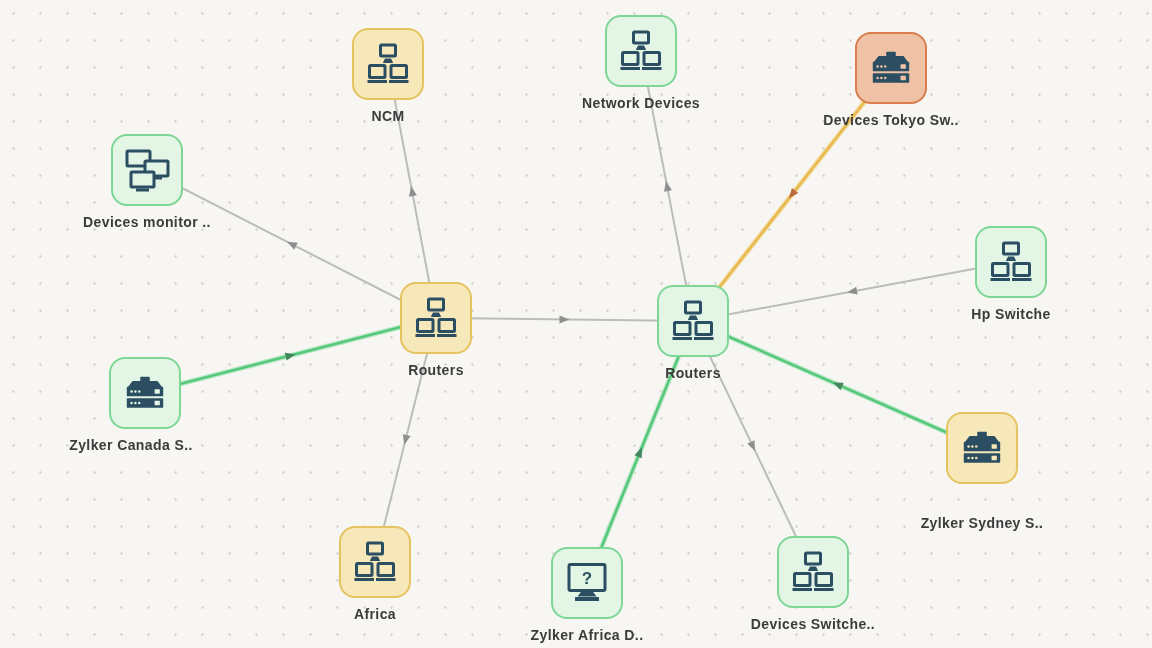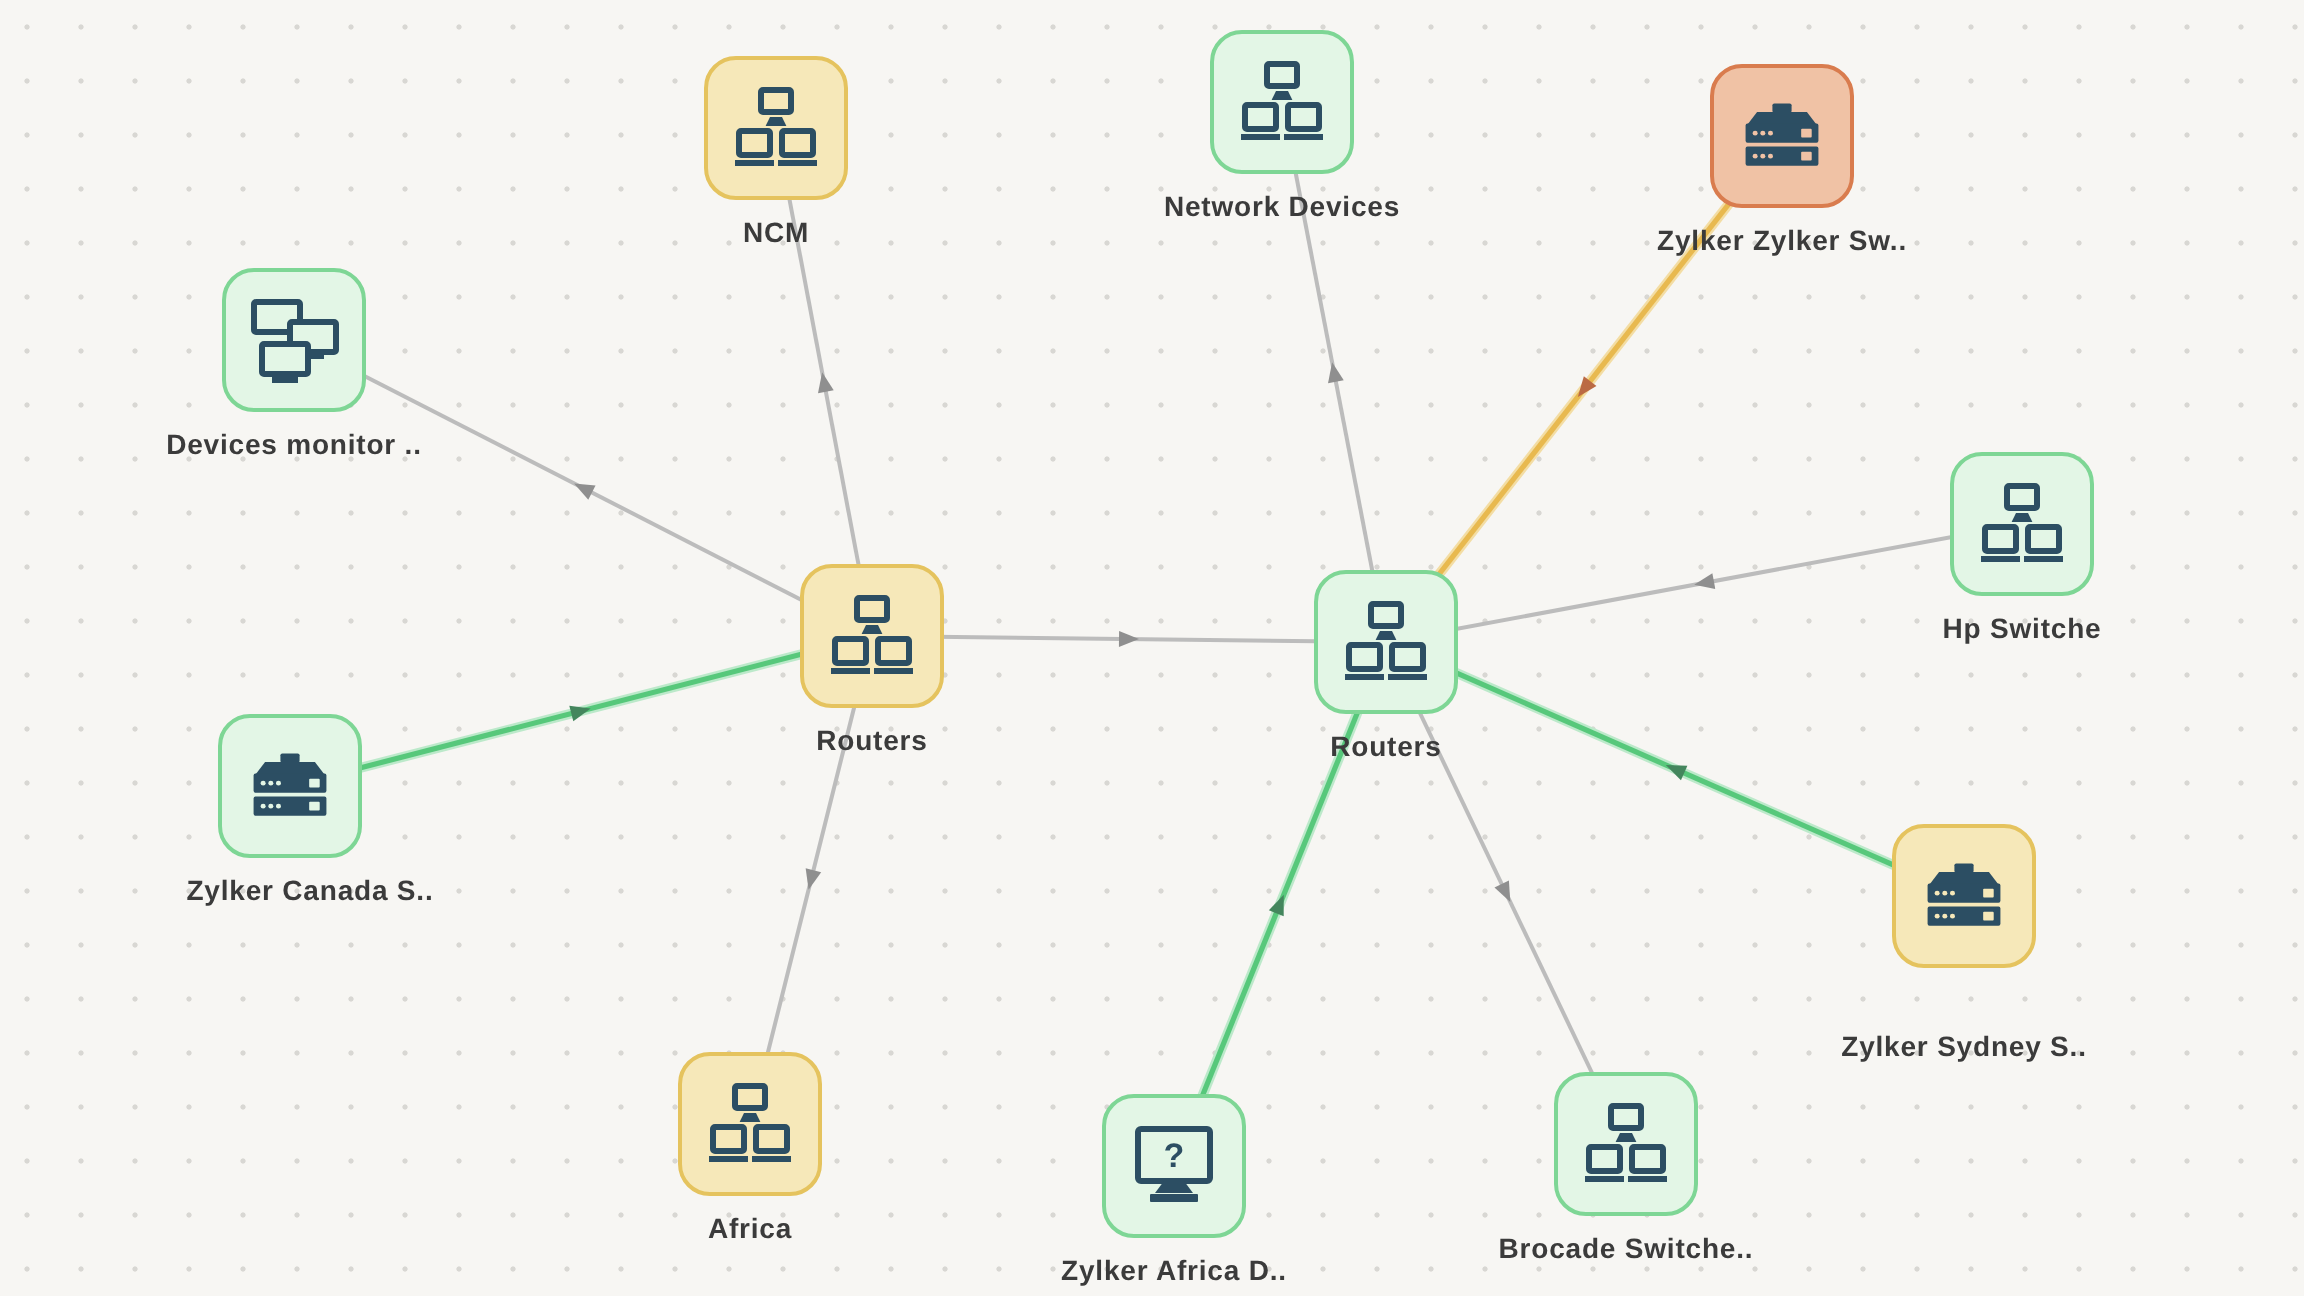--- a/index.html
+++ b/index.html
@@ -133,21 +133,21 @@
             <circle cx="14" cy="16.5" r="1.3" fill="#f0c2a5"></circle>
             <circle cx="18" cy="16.5" r="1.3" fill="#f0c2a5"></circle>
             <rect x="34" y="14.2" width="5.5" height="4.6" rx="0.5" fill="#f0c2a5"></rect>
             <circle cx="10" cy="28.5" r="1.3" fill="#f0c2a5"></circle>
             <circle cx="14" cy="28.5" r="1.3" fill="#f0c2a5"></circle>
             <circle cx="18" cy="28.5" r="1.3" fill="#f0c2a5"></circle>
             <rect x="34" y="26.2" width="5.5" height="4.6" rx="0.5" fill="#f0c2a5"></rect>
           </svg>
         </span>
       </div>
-      <div class="node-label" style="left: 781px; top: 112px; color: rgb(59, 59, 59);">Zylker Zylker Sw..</div>
+      <div class="node-label" style="left: 781px; top: 112px; color: rgb(59, 59, 59);">Devices Tokyo Sw..</div>
       <div class="node" style="left: 975px; top: 226px; background: rgb(227, 246, 230); border-color: rgb(126, 214, 149);">
         <span class="node-icon">
           <svg width="44" height="42" viewBox="0 0 44 42" xmlns="http://www.w3.org/2000/svg">
             <rect x="14.5" y="2" width="15" height="11" rx="1" fill="none" stroke="#2c4e63" stroke-width="3"></rect>
             <path d="M19 15.5 h6 l2.2 4.5 h-10.4 z" fill="#2c4e63"></path>
             <rect x="3.5" y="22.5" width="15.5" height="12" rx="1" fill="none" stroke="#2c4e63" stroke-width="3"></rect>
             <rect x="25" y="22.5" width="15.5" height="12" rx="1" fill="none" stroke="#2c4e63" stroke-width="3"></rect>
             <path d="M1.5 38.5 h19.5 M23 38.5 h19.5" stroke="#2c4e63" stroke-width="3"></path>
           </svg>
         </span>
@@ -188,21 +188,21 @@
             <circle cx="14" cy="16.5" r="1.3" fill="#e3f6e6"></circle>
             <circle cx="18" cy="16.5" r="1.3" fill="#e3f6e6"></circle>
             <rect x="34" y="14.2" width="5.5" height="4.6" rx="0.5" fill="#e3f6e6"></rect>
             <circle cx="10" cy="28.5" r="1.3" fill="#e3f6e6"></circle>
             <circle cx="14" cy="28.5" r="1.3" fill="#e3f6e6"></circle>
             <circle cx="18" cy="28.5" r="1.3" fill="#e3f6e6"></circle>
             <rect x="34" y="26.2" width="5.5" height="4.6" rx="0.5" fill="#e3f6e6"></rect>
           </svg>
         </span>
       </div>
-      <div class="node-label" style="left: 45px; top: 437px; color: rgb(59, 59, 59); text-align: center;">Zylker Canada S..</div>
+      <div class="node-label" style="left: 21px; top: 437px; color: rgb(59, 59, 59); text-align: center;">Zylker Canada S..</div>
       <div class="node" style="left: 946px; top: 412px; background: rgb(246, 232, 185); border-color: rgb(229, 195, 94);">
         <span class="node-icon">
           <svg width="46" height="36" viewBox="0 0 48 36" xmlns="http://www.w3.org/2000/svg">
             <rect x="19" y="1" width="10" height="5" rx="1" fill="#2c4e63"></rect>
             <path d="M6 12 L11 5.5 h26 L42 12 z" fill="#2c4e63"></path>
             <rect x="5" y="11.5" width="38" height="10" rx="1" fill="#2c4e63"></rect>
             <rect x="5" y="23.5" width="38" height="10" rx="1" fill="#2c4e63"></rect>
             <circle cx="10" cy="16.5" r="1.3" fill="#f6e8b9"></circle>
             <circle cx="14" cy="16.5" r="1.3" fill="#f6e8b9"></circle>
             <circle cx="18" cy="16.5" r="1.3" fill="#f6e8b9"></circle>
@@ -242,15 +242,15 @@
         <span class="node-icon">
           <svg width="44" height="42" viewBox="0 0 44 42" xmlns="http://www.w3.org/2000/svg">
             <rect x="14.5" y="2" width="15" height="11" rx="1" fill="none" stroke="#2c4e63" stroke-width="3"></rect>
             <path d="M19 15.5 h6 l2.2 4.5 h-10.4 z" fill="#2c4e63"></path>
             <rect x="3.5" y="22.5" width="15.5" height="12" rx="1" fill="none" stroke="#2c4e63" stroke-width="3"></rect>
             <rect x="25" y="22.5" width="15.5" height="12" rx="1" fill="none" stroke="#2c4e63" stroke-width="3"></rect>
             <path d="M1.5 38.5 h19.5 M23 38.5 h19.5" stroke="#2c4e63" stroke-width="3"></path>
           </svg>
         </span>
       </div>
-      <div class="node-label" style="left: 703px; top: 616px; color: rgb(59, 59, 59);">Brocade Switche..</div>
+      <div class="node-label" style="left: 703px; top: 616px; color: rgb(59, 59, 59);">Devices Switche..</div>
     </div>
 </div>
 
 </body></html>

